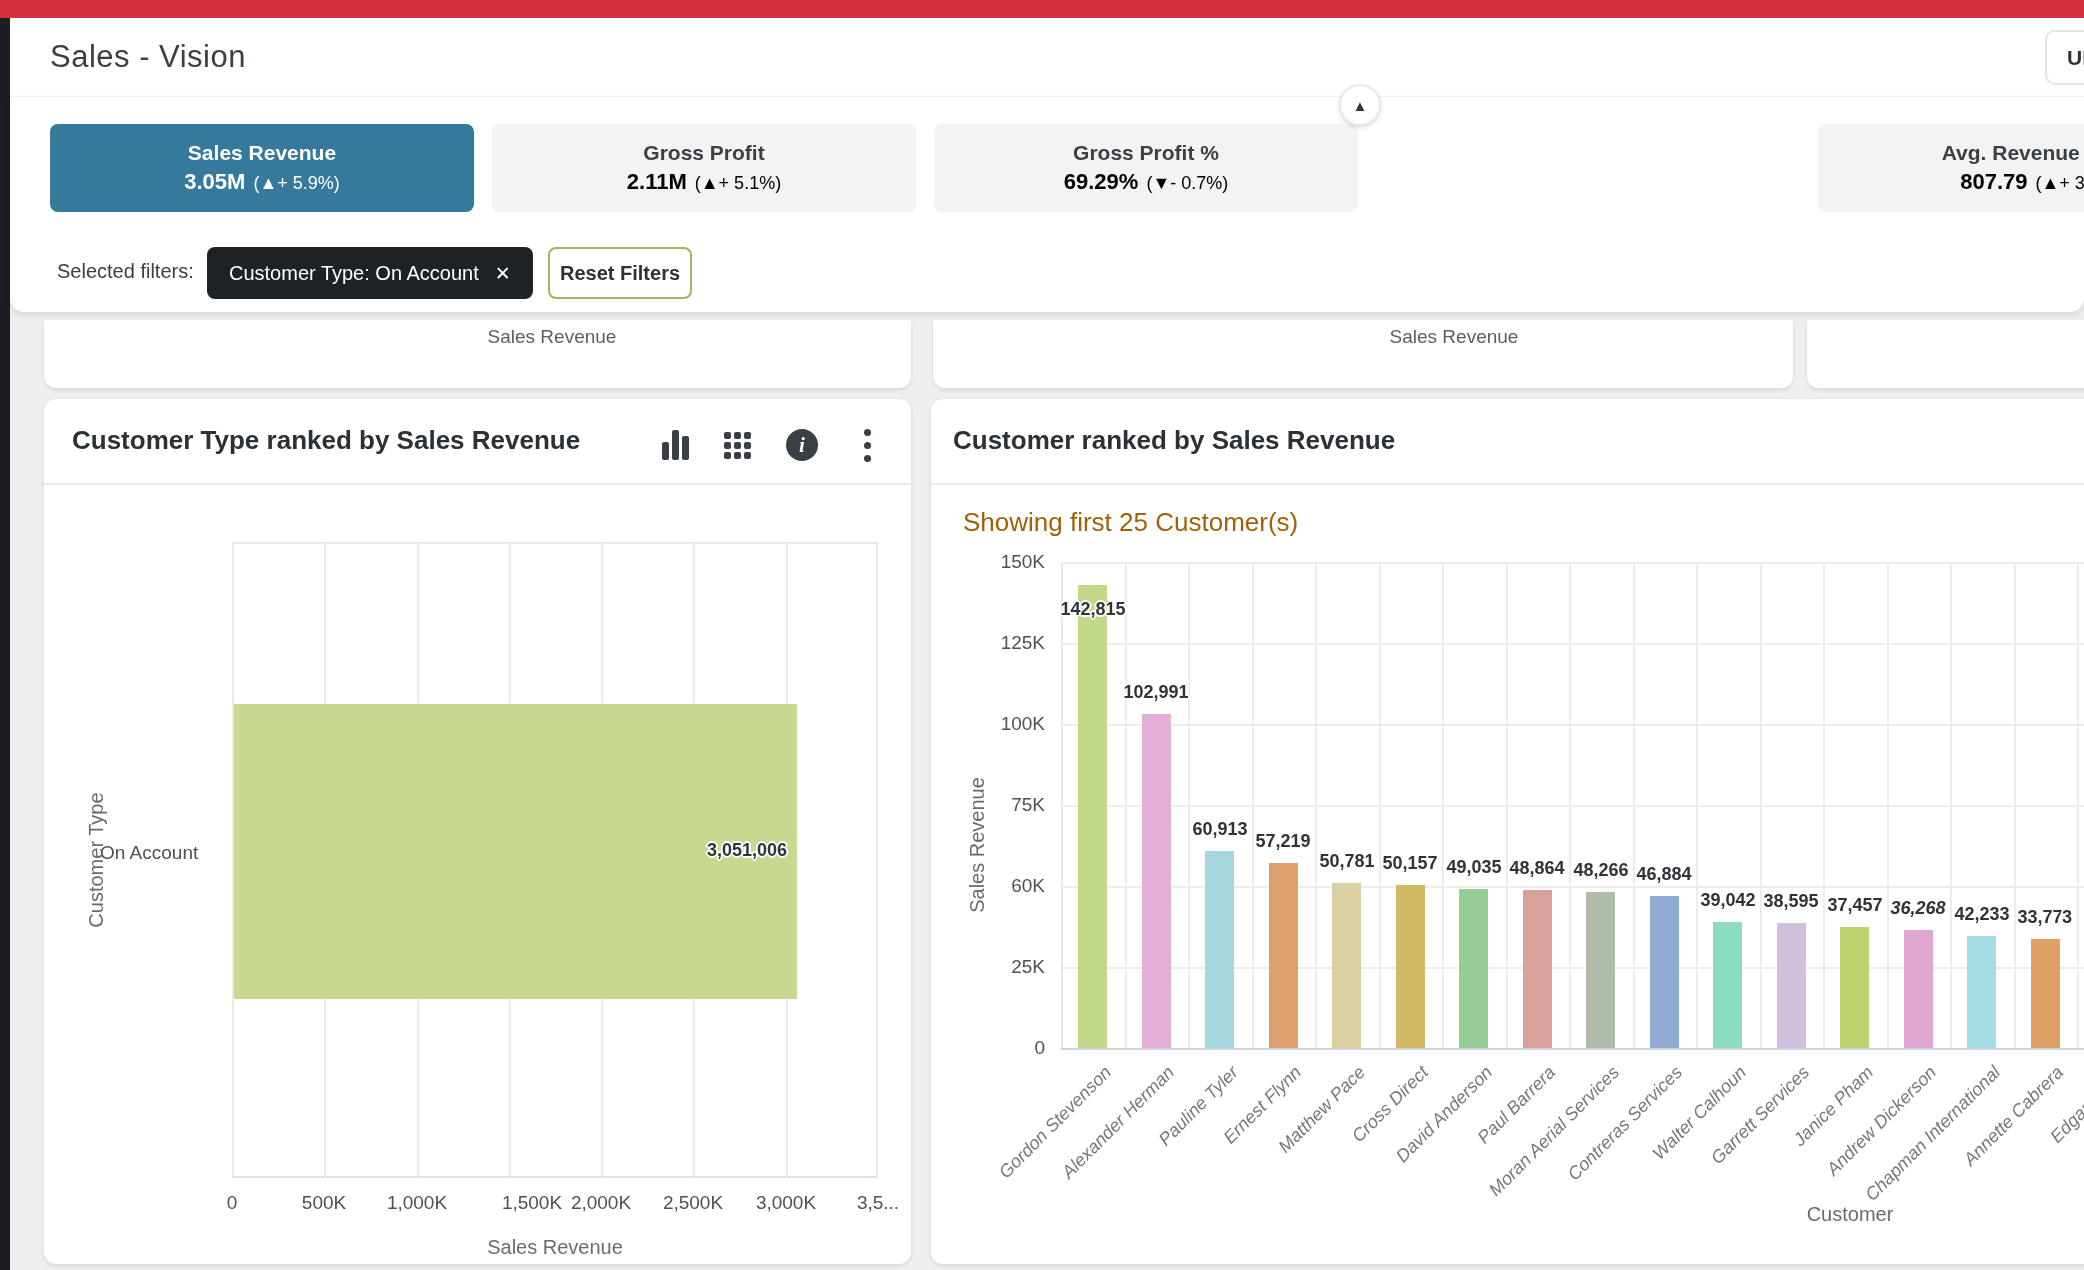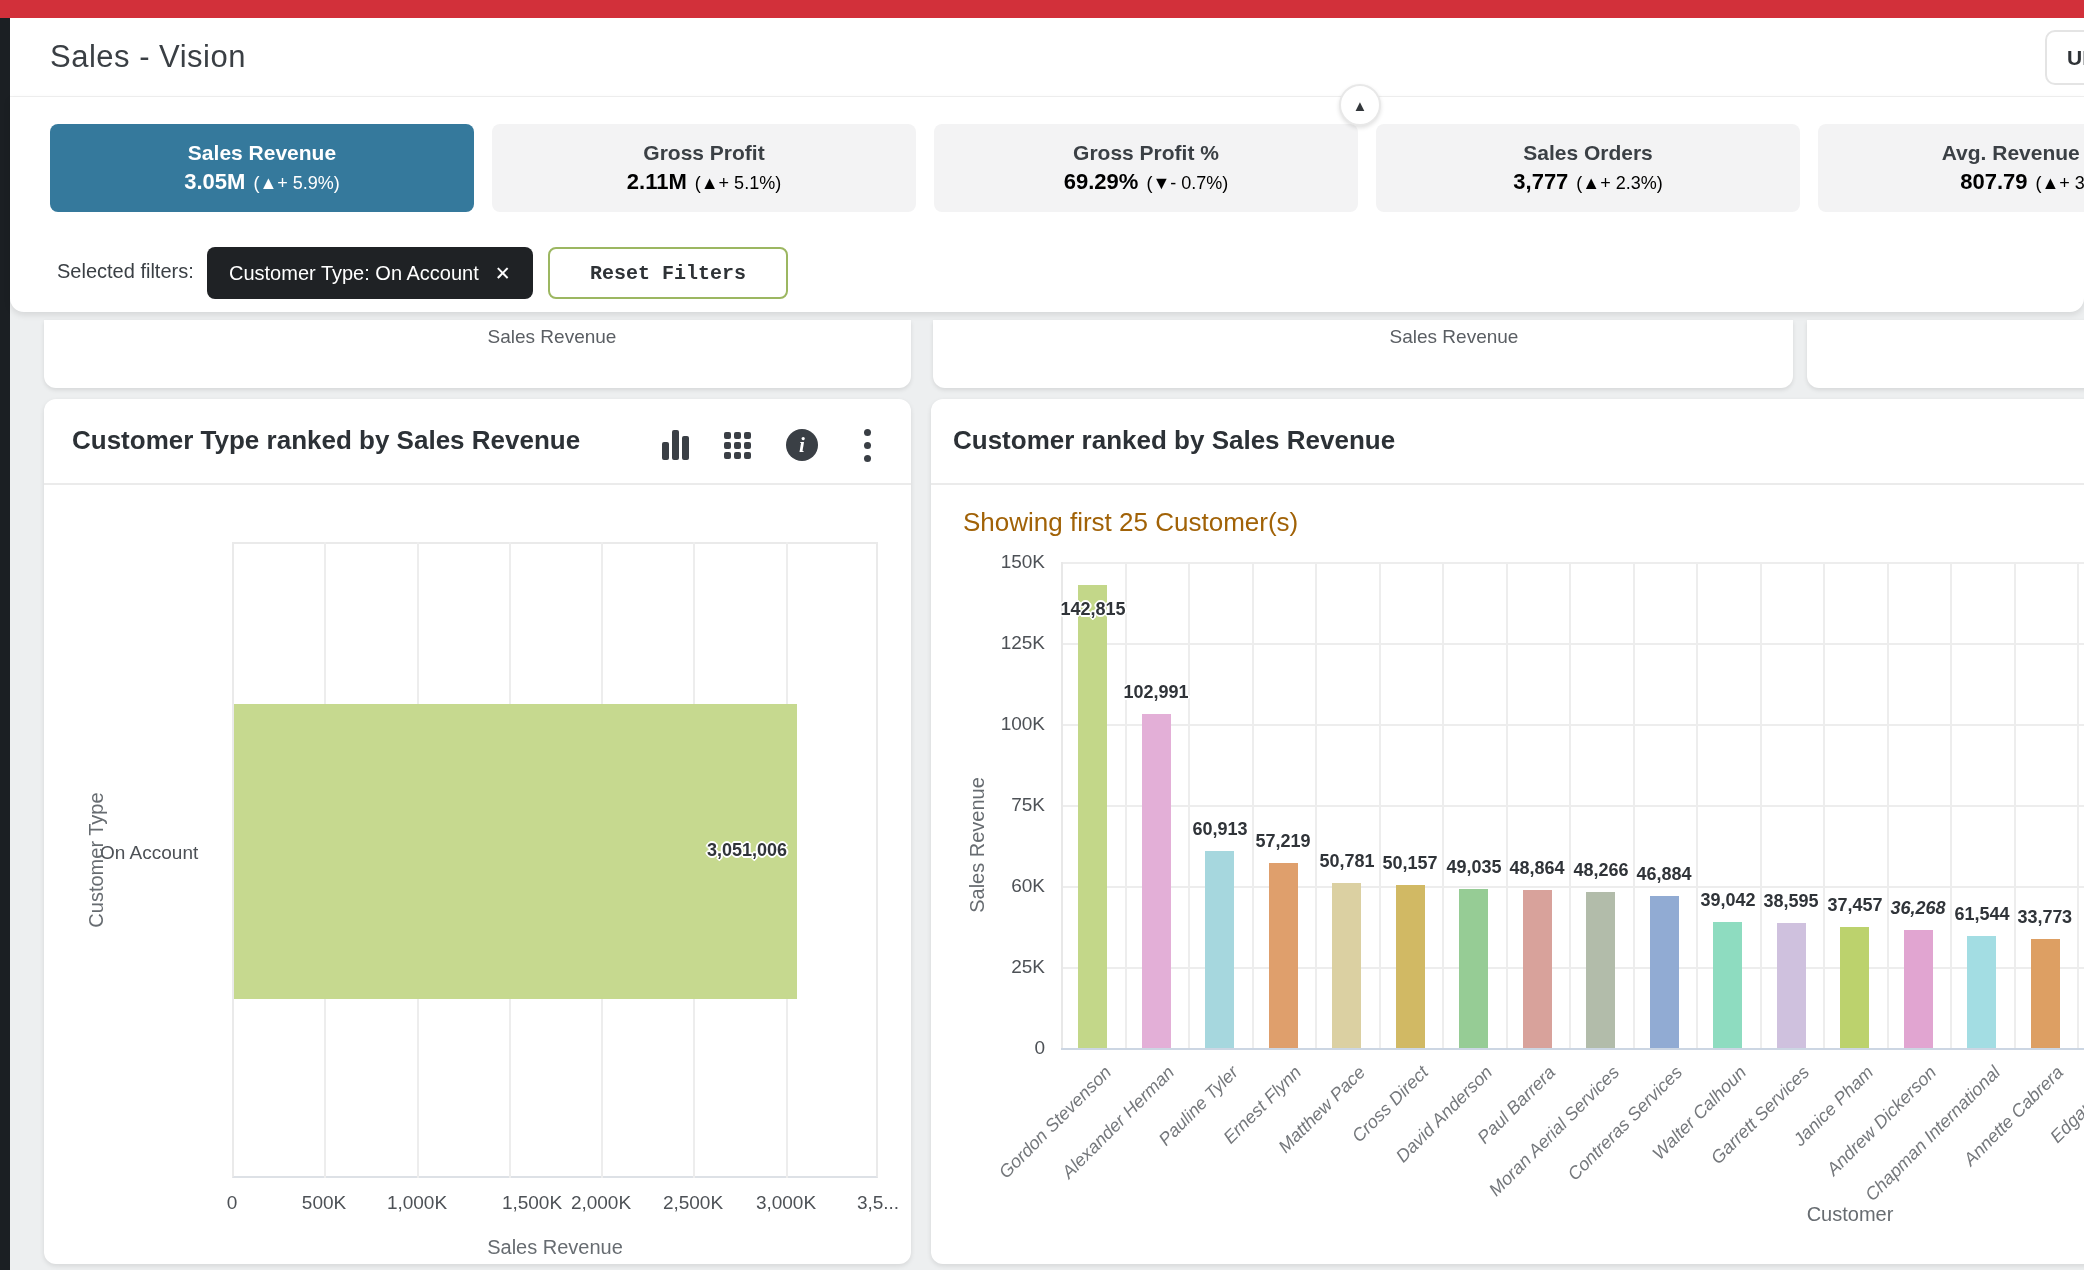--- a/index.html
+++ b/index.html
@@ -55,22 +55,22 @@
   .filters-label { position:absolute; left:47px; top:163px; font-size:20px; color:#3b4045; }
   .filter-chip {
     position:absolute; left:197px; top:150px; height:52px;
     background:#1f2225; color:#fff; border-radius:8px;
     display:flex; align-items:center; padding:0 22px; font-size:20px; cursor:pointer;
   }
   .filter-chip .chip-x { margin-left:16px; font-size:19px; cursor:pointer; }
   .reset-btn {
     position:absolute; left:538px; top:150px; height:52px;
     background:#fff; border:2px solid #9cb761; border-radius:8px;
-    display:flex; align-items:center; padding:0 40px;
-    font-size:20px; font-weight:600; color:#2e3236; cursor:pointer;font-family:Liberation Mono, monospace;
+    display:flex; align-items:center; padding:0 10px;
+    font-size:20px; font-weight:600; color:#2e3236; cursor:pointer;
   }
   
   .scroll-card {
     position:absolute; top:320px; height:68px; background:#fff;
     border-radius:0 0 12px 12px; box-shadow:0 2px 4px rgba(0,0,0,.10);
   }
   .scroll-card .axis-label {
     position:absolute; top:6px; transform:translateX(-50%);
     font-size:19px; color:#5a5e63; white-space:nowrap;
   }
@@ -124,24 +124,20 @@
     <div class="kpi-label">Sales Revenue</div>
     <div class="kpi-valrow"><span class="kpi-value">3.05M</span><span>(▲+ 5.9%)</span></div>
   </div>
   <div class="kpi-card" style="left:482px">
     <div class="kpi-label">Gross Profit</div>
     <div class="kpi-valrow"><span class="kpi-value">2.11M</span><span>(▲+ 5.1%)</span></div>
   </div>
   <div class="kpi-card" style="left:924px">
     <div class="kpi-label">Gross Profit %</div>
     <div class="kpi-valrow"><span class="kpi-value">69.29%</span><span>(▼- 0.7%)</span></div>
-  </div>
-  <div class="kpi-card" style="left:1366px">
-    <div class="kpi-label">Sales Orders</div>
-    <div class="kpi-valrow"><span class="kpi-value">3,777</span><span>(▲+ 2.3%)</span></div>
   </div>
   <div class="kpi-card" style="left:1808px">
     <div class="kpi-label">Avg. Revenue per</div>
     <div class="kpi-valrow"><span class="kpi-value">807.79</span><span>(▲+ 3.5</span></div>
   </div>
 
   <div class="filters-label">Selected filters:</div>
   <div class="filter-chip">
     <span>Customer Type: On Account</span>
     <span class="chip-x">✕</span>
@@ -293,21 +289,21 @@
       <div class="bar" style="left: 846px; top: 524px; width: 29px; height: 125px; background: rgb(207, 193, 222);"></div>
       <div class="val-label" style="left: 860px; top: 492px; transform: translateX(-50%);">38,595</div>
       <div class="cat-label" style="left: 868px; top: 663px;">Garrett Services</div>
       <div class="bar" style="left: 909px; top: 528px; width: 29px; height: 121px; background: rgb(188, 210, 109);"></div>
       <div class="val-label" style="left: 924px; top: 496px; transform: translateX(-50%);">37,457</div>
       <div class="cat-label" style="left: 932px; top: 663px;">Janice Pham</div>
       <div class="bar" style="left: 973px; top: 531px; width: 29px; height: 118px; background: rgb(225, 165, 209);"></div>
       <div class="val-label" style="left: 987px; top: 499px; transform: translateX(-50%); font-style: italic;">36,268</div>
       <div class="cat-label" style="left: 995px; top: 663px;">Andrew Dickerson</div>
       <div class="bar" style="left: 1036px; top: 537px; width: 29px; height: 112px; background: rgb(163, 221, 227);"></div>
-      <div class="val-label" style="left: 1051px; top: 505px; transform: translateX(-50%);">61,544</div>
+      <div class="val-label" style="left: 1051px; top: 505px; transform: translateX(-50%);">42,233</div>
       <div class="cat-label" style="left: 1059px; top: 663px;">Chapman International</div>
       <div class="bar" style="left: 1100px; top: 540px; width: 29px; height: 109px; background: rgb(221, 159, 99);"></div>
       <div class="val-label" style="left: 1114px; top: 508px; transform: translateX(-50%);">33,774</div>
       <div class="cat-label" style="left: 1122px; top: 663px;">Annette Cabrera</div>
       <div class="val-label" style="left: 1131px; top: 508px;">3</div>
       <div class="cat-label" style="left: 1186px; top: 663px;">Edgar Frede</div>
       <div class="axis-title" style="left: 919px; top: 804px; transform: translateX(-50%);">Customer</div>
     </div>
 </div>
 

